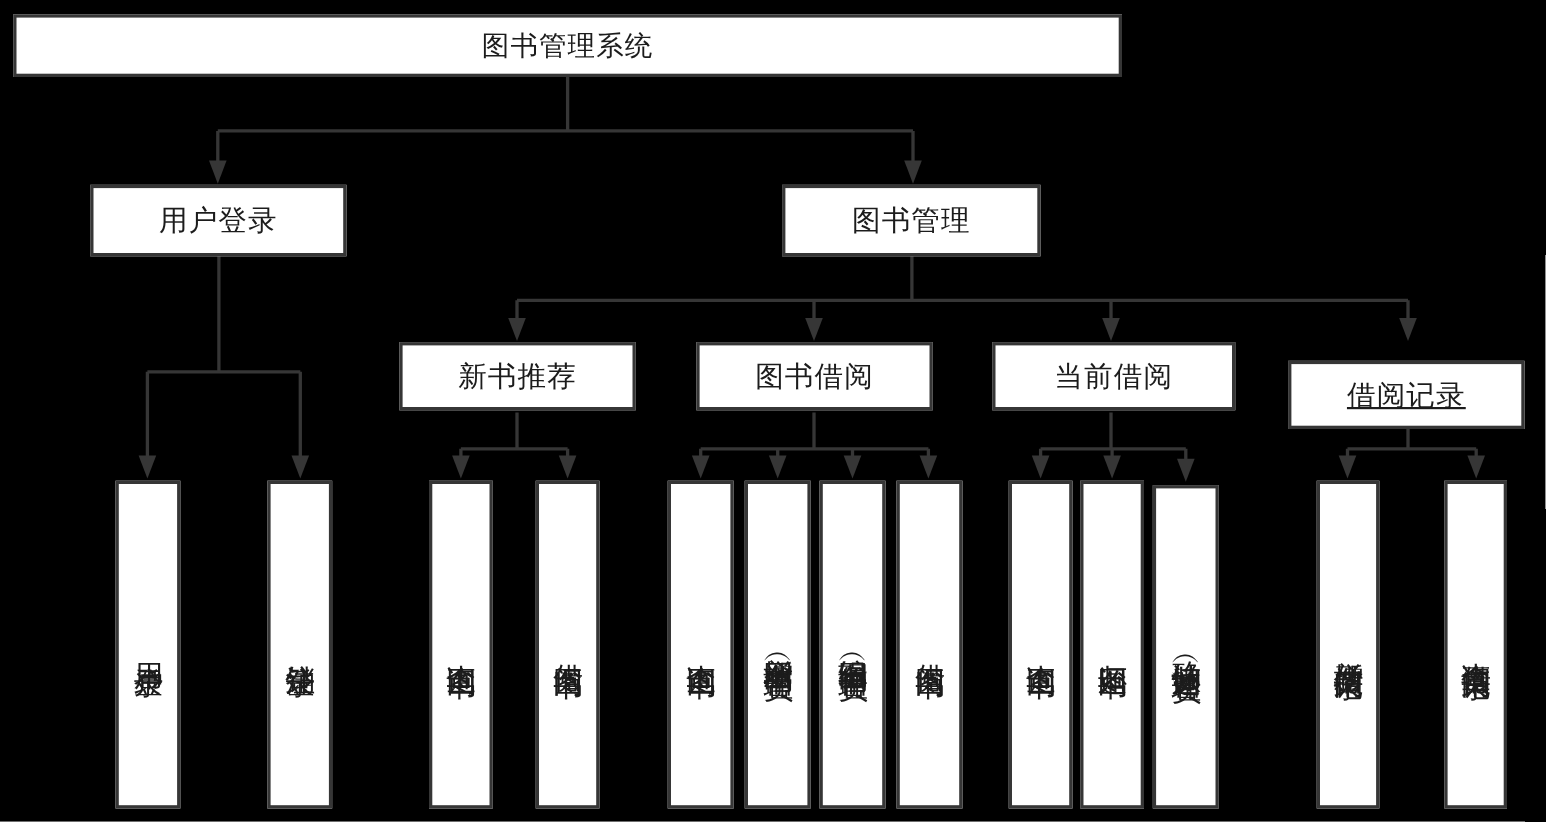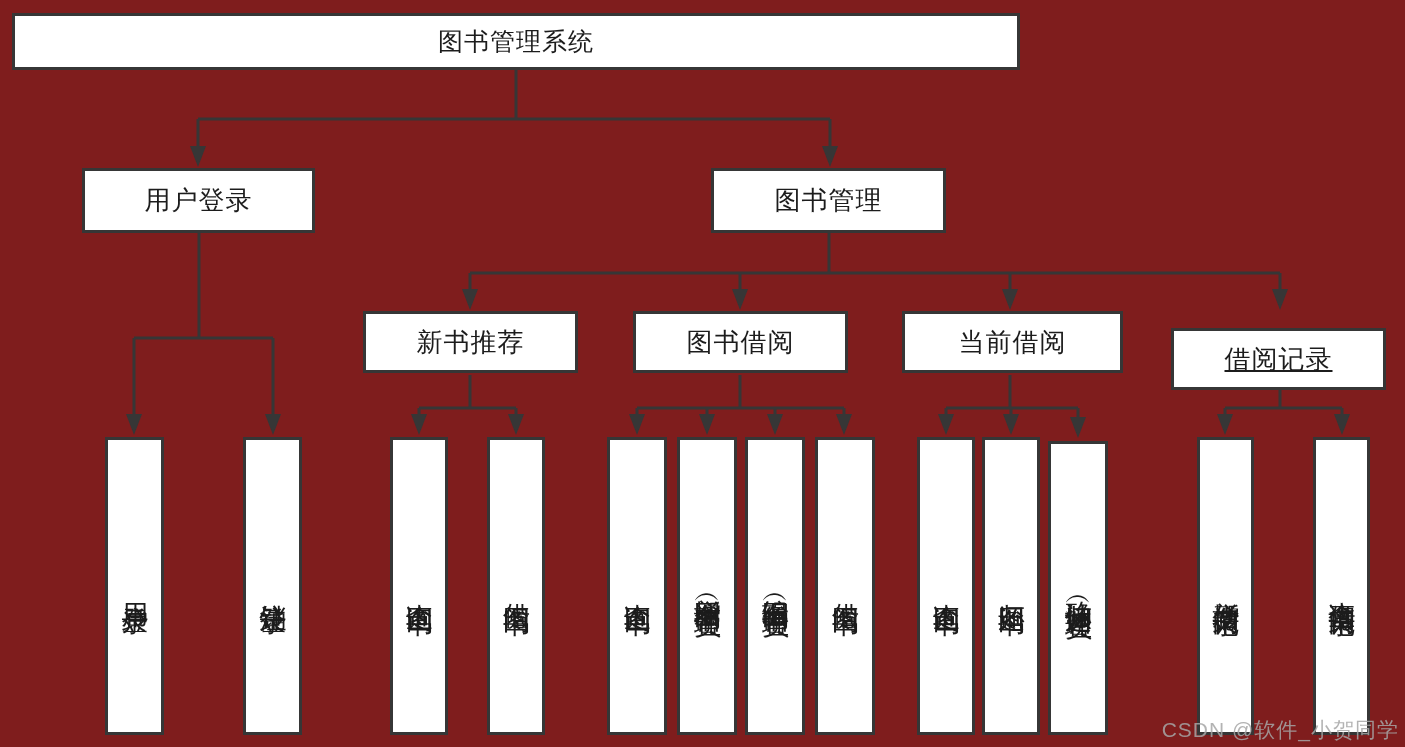--- a/index.html
+++ b/index.html
@@ -5,21 +5,21 @@
   html, body {
     margin: 0;
     padding: 0;
     background: #ffffff;
     font-family: "Liberation Sans", "DejaVu Sans", sans-serif;
   }
   .canvas {
     position: relative;
     width: 1405px;
     height: 747px;
-    background: #7f1d1d;
+    background: #000000;
     overflow: hidden;
   }
   .wires {
     position: absolute;
     left: 0;
     top: 0;
     z-index: 1;
   }
   .box {
     position: absolute;
@@ -135,14 +135,13 @@
   <div class="box v" style="left:745px; top:437px; width:60px; height:298px;">编辑图书（管理员）</div>
   <div class="box v" style="left:815px; top:437px; width:60px; height:298px;">借阅图书</div>
 
   <div class="box v" style="left:917px; top:437px; width:58px; height:298px;">查询图书</div>
   <div class="box v" style="left:982px; top:437px; width:58px; height:298px;">归还图书</div>
   <div class="box v" style="left:1048px; top:441px; width:60px; height:294px;">确认归还（管理员）</div>
 
   <div class="box v" style="left:1197px; top:437px; width:57px; height:298px;">新增借阅记录</div>
   <div class="box v" style="left:1313px; top:437px; width:57px; height:298px;">查询借阅记录</div>
 
-  <div class="watermark">CSDN @软件_小贺同学</div>
 </div>
 
 </body></html>

